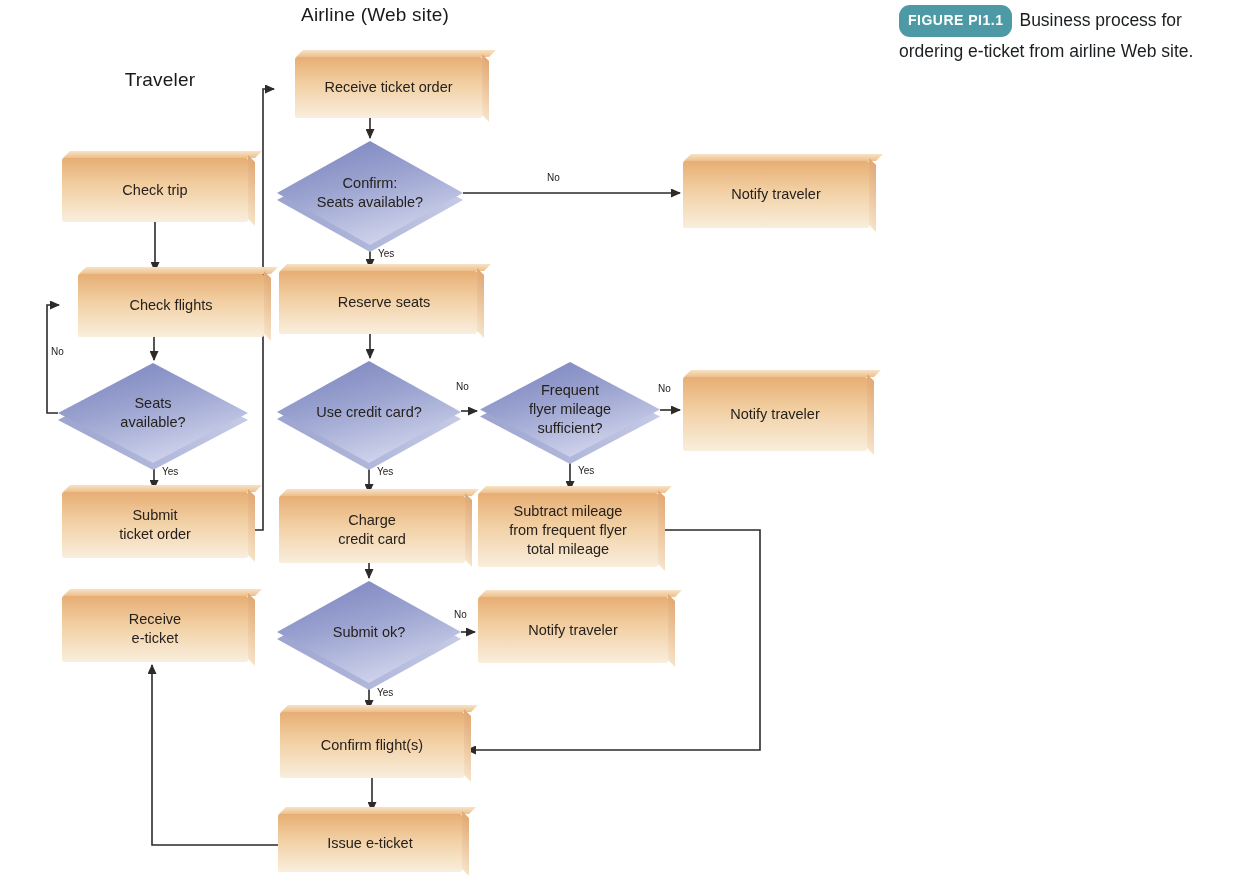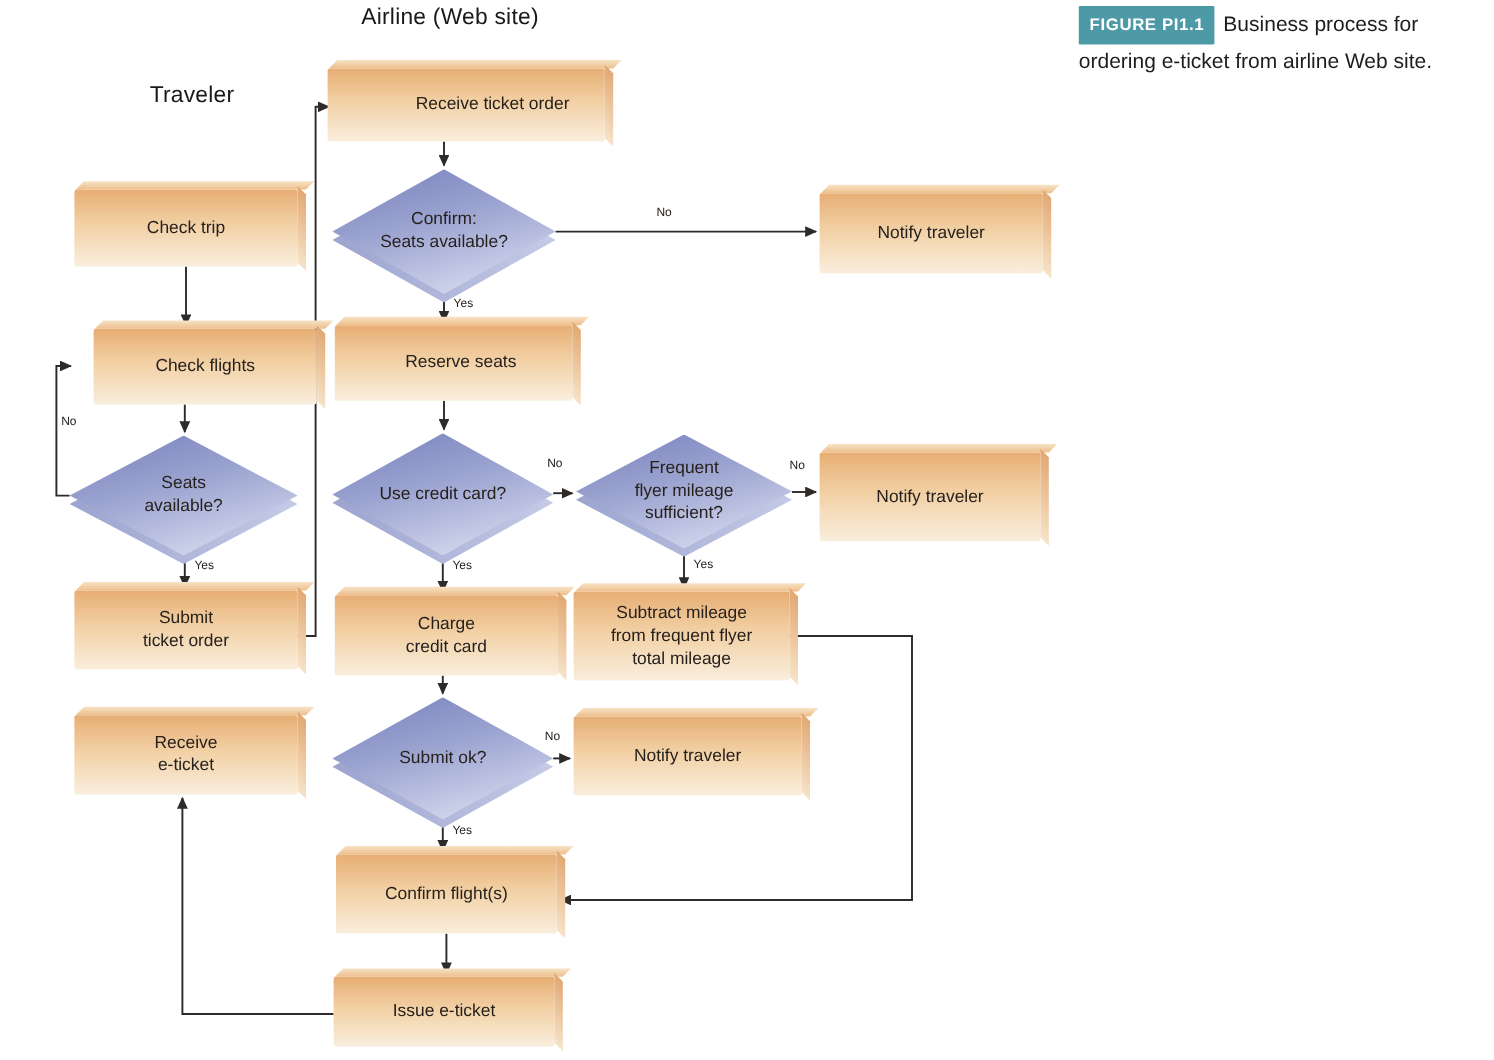--- a/index.html
+++ b/index.html
@@ -30,21 +30,21 @@
     position:absolute;z-index:3;text-align:center;font-size:19px;color:#17191b;
     letter-spacing:.2px;
   }
   .caption{
     position:absolute;left:899px;top:6px;width:344px;z-index:3;
     font-size:17.5px;line-height:27px;color:var(--caption-text);
   }
   .badge{
     display:inline-block;background:var(--badge);color:#ffffff;font-weight:bold;
     font-size:14px;letter-spacing:.5px;padding:2px 9px 3px 9px;margin-right:7px;
-    border-radius:1px;transform:translateY(-1px);
+    border-radius:11px;transform:translateY(-1px);
   }
   .box{
     position:absolute;z-index:2;display:flex;align-items:center;justify-content:center;
     background:linear-gradient(180deg,var(--process-top) 0%,var(--process-mid) 45%,var(--process-bottom) 100%);
     border-radius:2px;
   }
   .box::before{ 
     content:"";position:absolute;left:1px;right:-7px;top:-7px;height:7px;
     background:linear-gradient(180deg,var(--bevel-light-a),var(--bevel-light-b));
     transform:skewX(-45deg);transform-origin:left bottom;
@@ -124,21 +124,21 @@
   </div>
   <div class="box" style="left:62px;top:492px;width:186px;height:66px;">
     <span class="node-label">Submit
 ticket order</span>
   </div>
   <div class="box" style="left:62px;top:596px;width:186px;height:66px;">
     <span class="node-label">Receive
 e-ticket</span>
   </div>
 
-  <div class="box" style="left:273px;top:57px;width:187px;height:61px;padding-left:44px;">
+  <div class="box" style="left:295px;top:57px;width:187px;height:61px;">
     <span class="node-label">Receive ticket order</span>
   </div>
   <div class="box" style="left:279px;top:271px;width:186px;height:63px;padding-left:12px;">
     <span class="node-label">Reserve seats</span>
   </div>
   <div class="box" style="left:279px;top:496px;width:186px;height:67px;">
     <span class="node-label">Charge
 credit card</span>
   </div>
   <div class="box" style="left:280px;top:712px;width:184px;height:66px;">

